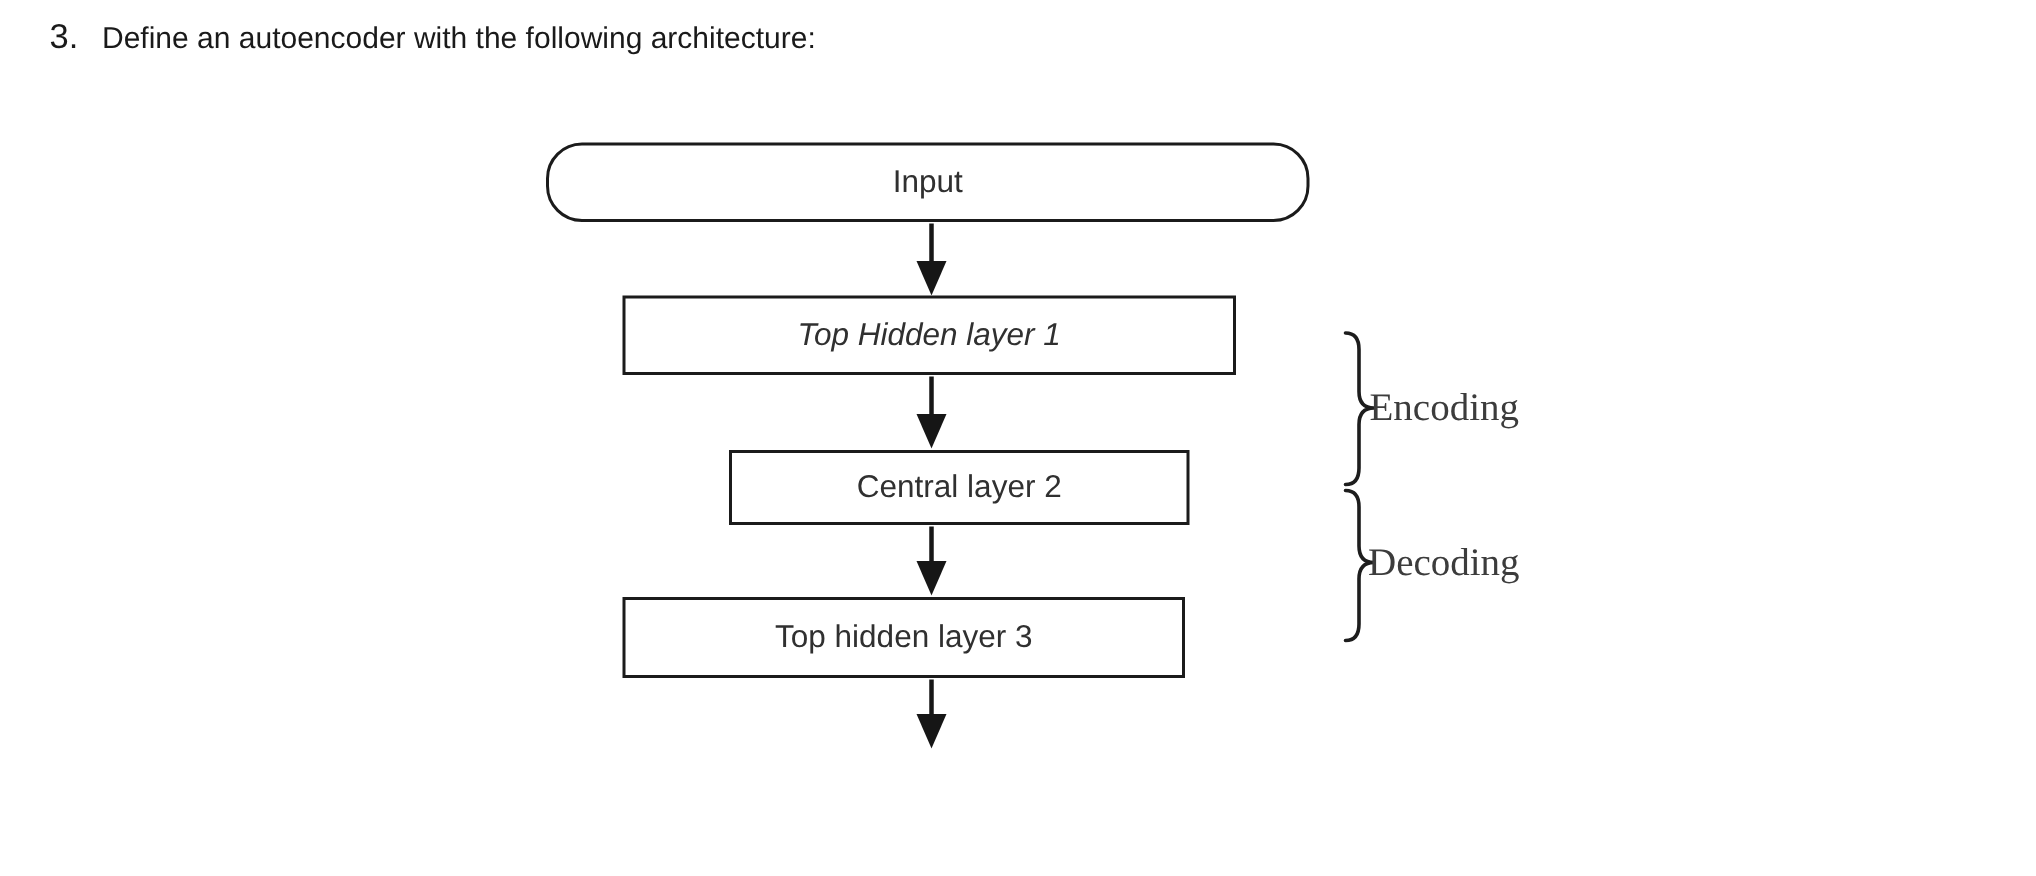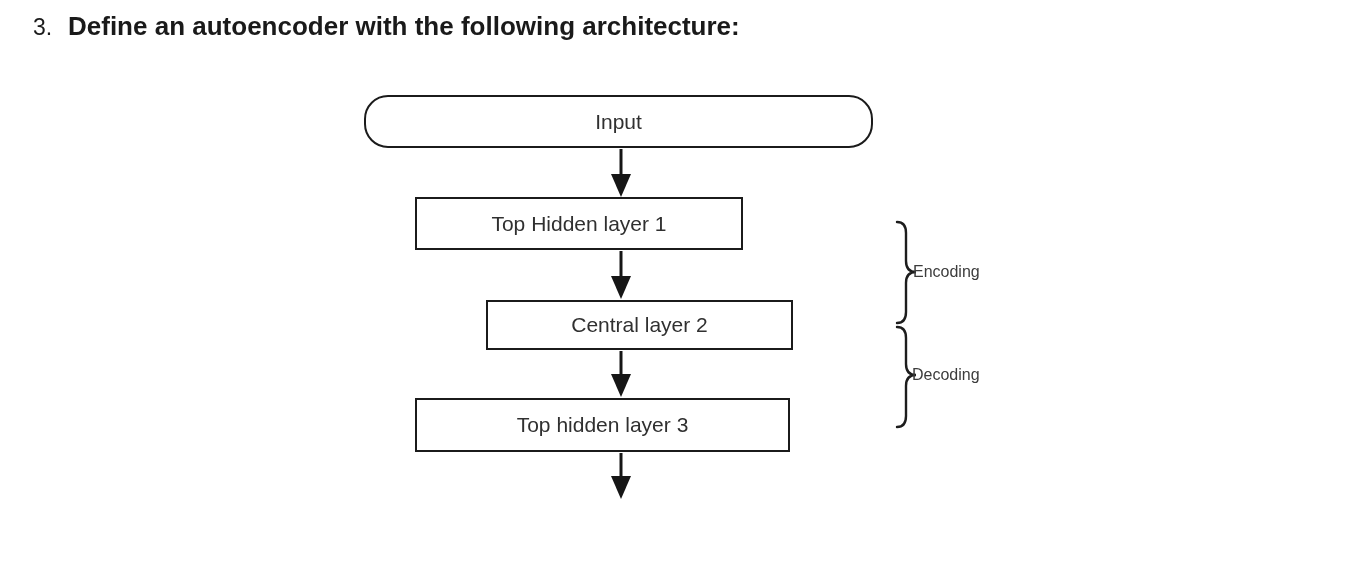--- a/index.html
+++ b/index.html
@@ -23,22 +23,21 @@
     align-items: baseline;
     color: var(--title-text, #1a1a1a);
     white-space: nowrap;
   }
   .title-number {
     font-size: 23px;
     width: 35px;
     flex: 0 0 35px;
   }
   .title-text {
-    font-size: 26px;
-    font-weight: bold;
+    font-size: 20px;
   }
   .diagram {
     position: absolute;
     left: 0; top: 0;
     width: 1357px;
     height: 584px;
   }
   .connectors {
     position: absolute;
     left: 0; top: 0;
@@ -65,30 +64,31 @@
     border: 2px solid var(--box-border, #1b1b1b);
     background: var(--box-fill, #ffffff);
     display: flex;
     align-items: center;
     justify-content: center;
     font-size: 21px;
     color: var(--box-text, #303030);
     white-space: nowrap;
   }
   .box-input   { left: 364px; top:  95px; width: 509px; height: 53px; border-radius: 24px; }
-  .box-hidden1 { left: 415px; top: 197px; width: 328px; height: 53px; }
+  .box-hidden1 { left: 415px; top: 197px; width: 409px; height: 53px; font-style: italic; }
   .box-central { left: 486px; top: 300px; width: 307px; height: 50px; }
   .box-hidden3 { left: 415px; top: 398px; width: 375px; height: 54px; }
   .box-output  { left: 364px; top: 500px; width: 510px; height: 54px; }
   .brace-label {
     position: absolute;
-    font-size: 16px;
+    font-size: 26px;
     line-height: 28px;
     color: var(--annotation-text, #3c3c3c);
     white-space: nowrap;
+    font-family: Liberation Serif, serif;
   }
   .label-encoding { left: 913px; top: 258px; }
   .label-decoding { left: 912px; top: 361px; text-align: right; }
 </style>
 </head>
 <body>
 
 <div class="page">
 
   <div class="title-row">

